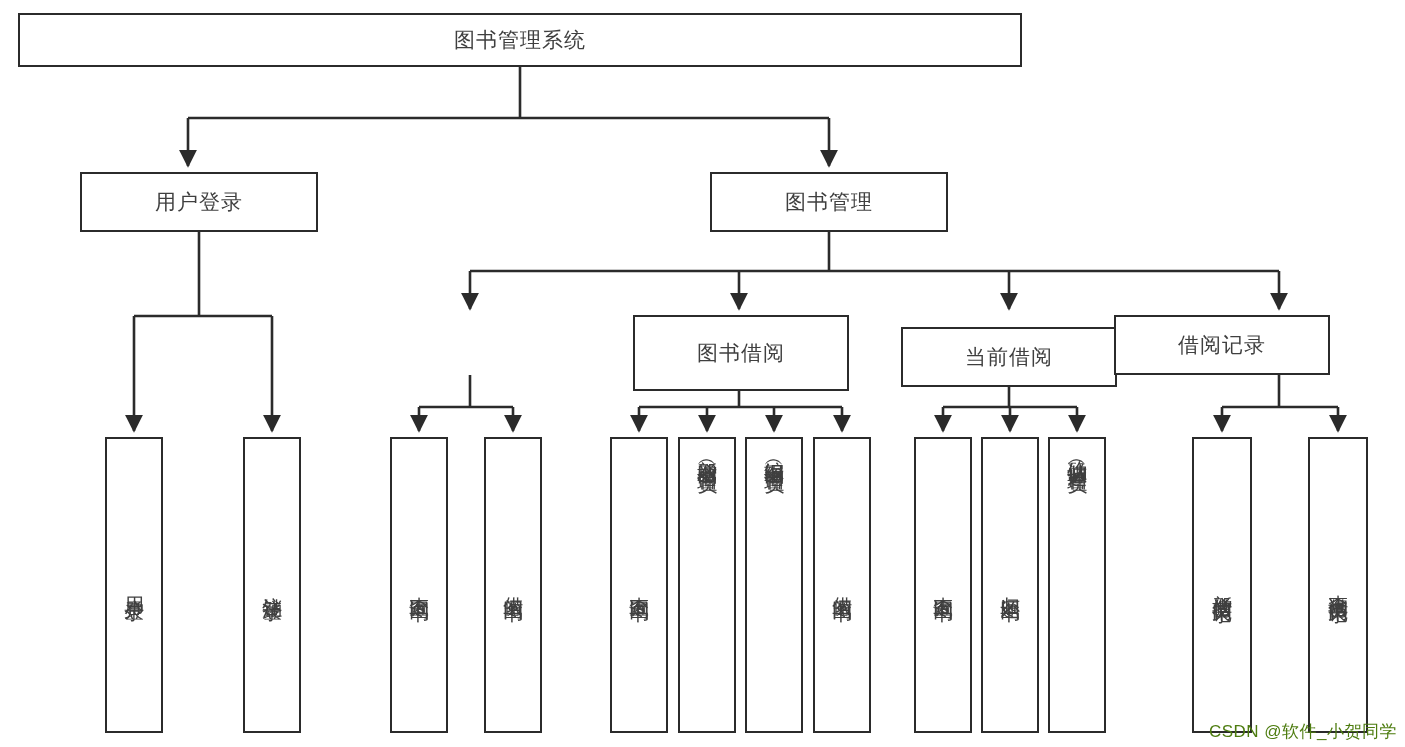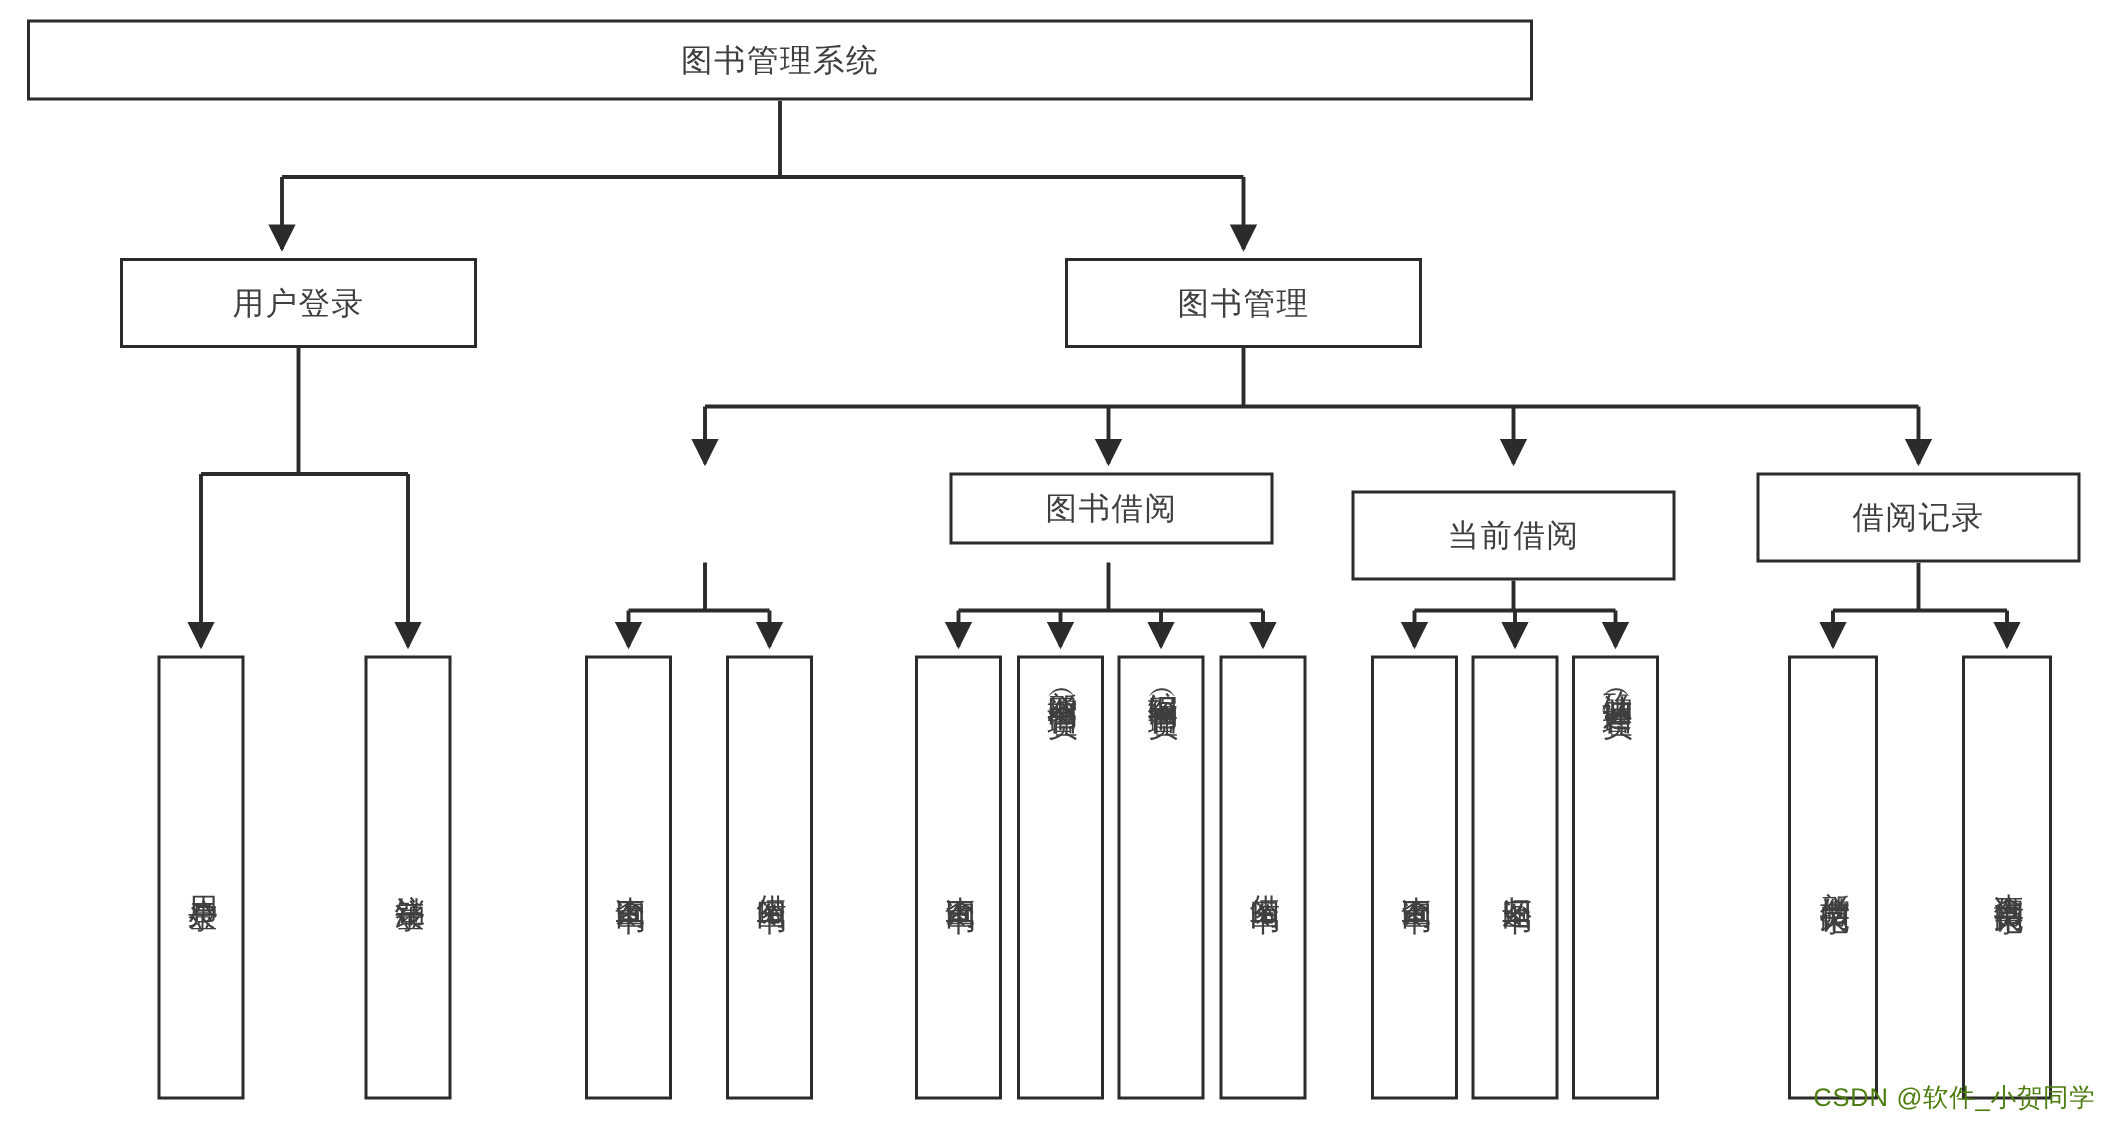--- a/index.html
+++ b/index.html
@@ -124,23 +124,23 @@
       <path d="M 1222 407 L 1222 431" marker-end="url(#arrow)"></path>
       <path d="M 1338 407 L 1338 431" marker-end="url(#arrow)"></path>
     </g>
   </svg>
 
   <div class="node h" style="left:18px; top:13px; width:1004px; height:54px;">图书管理系统</div>
 
   <div class="node h" style="left:80px; top:172px; width:238px; height:60px;">用户登录</div>
   <div class="node h" style="left:710px; top:172px; width:238px; height:60px;font-family:Liberation Mono, monospace;">图书管理</div>
 
-  <div class="node h" style="left:633px; top:315px; width:216px; height:48px;">图书借阅</div>
+  <div class="node h" style="left:633px; top:315px; width:216px; height:76px;">图书借阅</div>
   <div class="node h" style="left:901px; top:315px; width:216px; height:60px;margin-top:12px;">当前借阅</div>
-  <div class="node h" style="left:1171px; top:315px; width:216px; height:60px;">借阅记录</div>
+  <div class="node h" style="left:1114px; top:315px; width:216px; height:60px;">借阅记录</div>
 
   <div class="node leaf mid" style="left:105px; top:437px; width:58px; height:296px;">
     <span class="vtext">用户登录</span>
   </div>
   <div class="node leaf mid" style="left:243px; top:437px; width:58px; height:296px;">
     <span class="vtext">注销登录</span>
   </div>
 
   <div class="node leaf mid" style="left:390px; top:437px; width:58px; height:296px;">
     <span class="vtext">查询图书</span>

